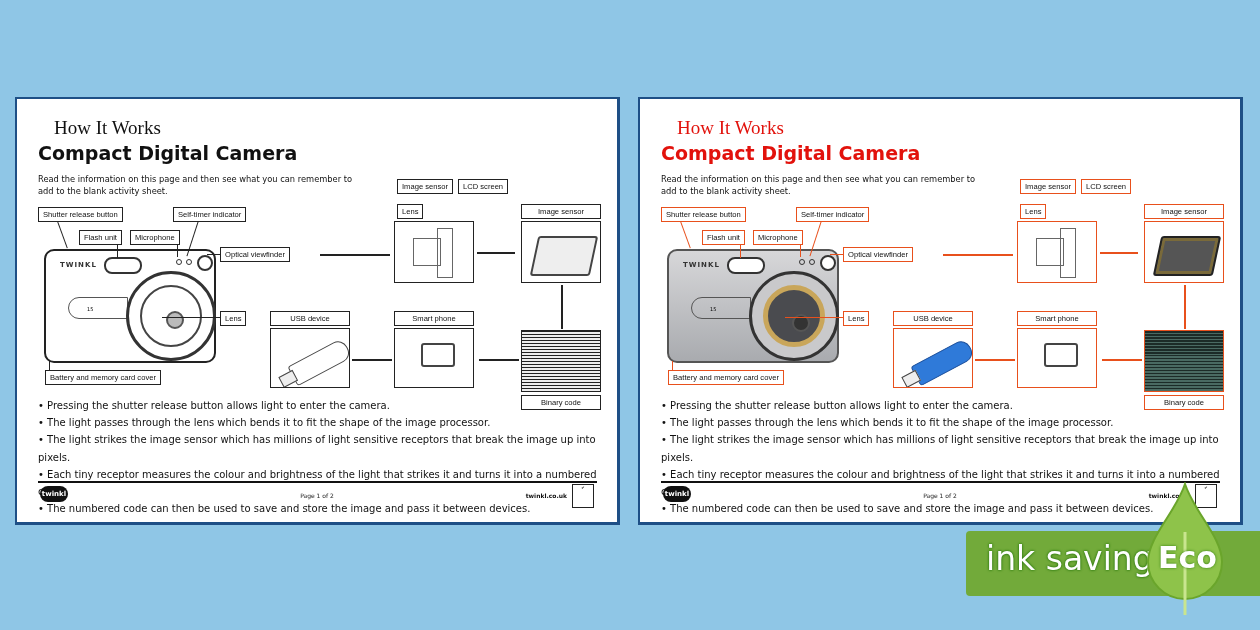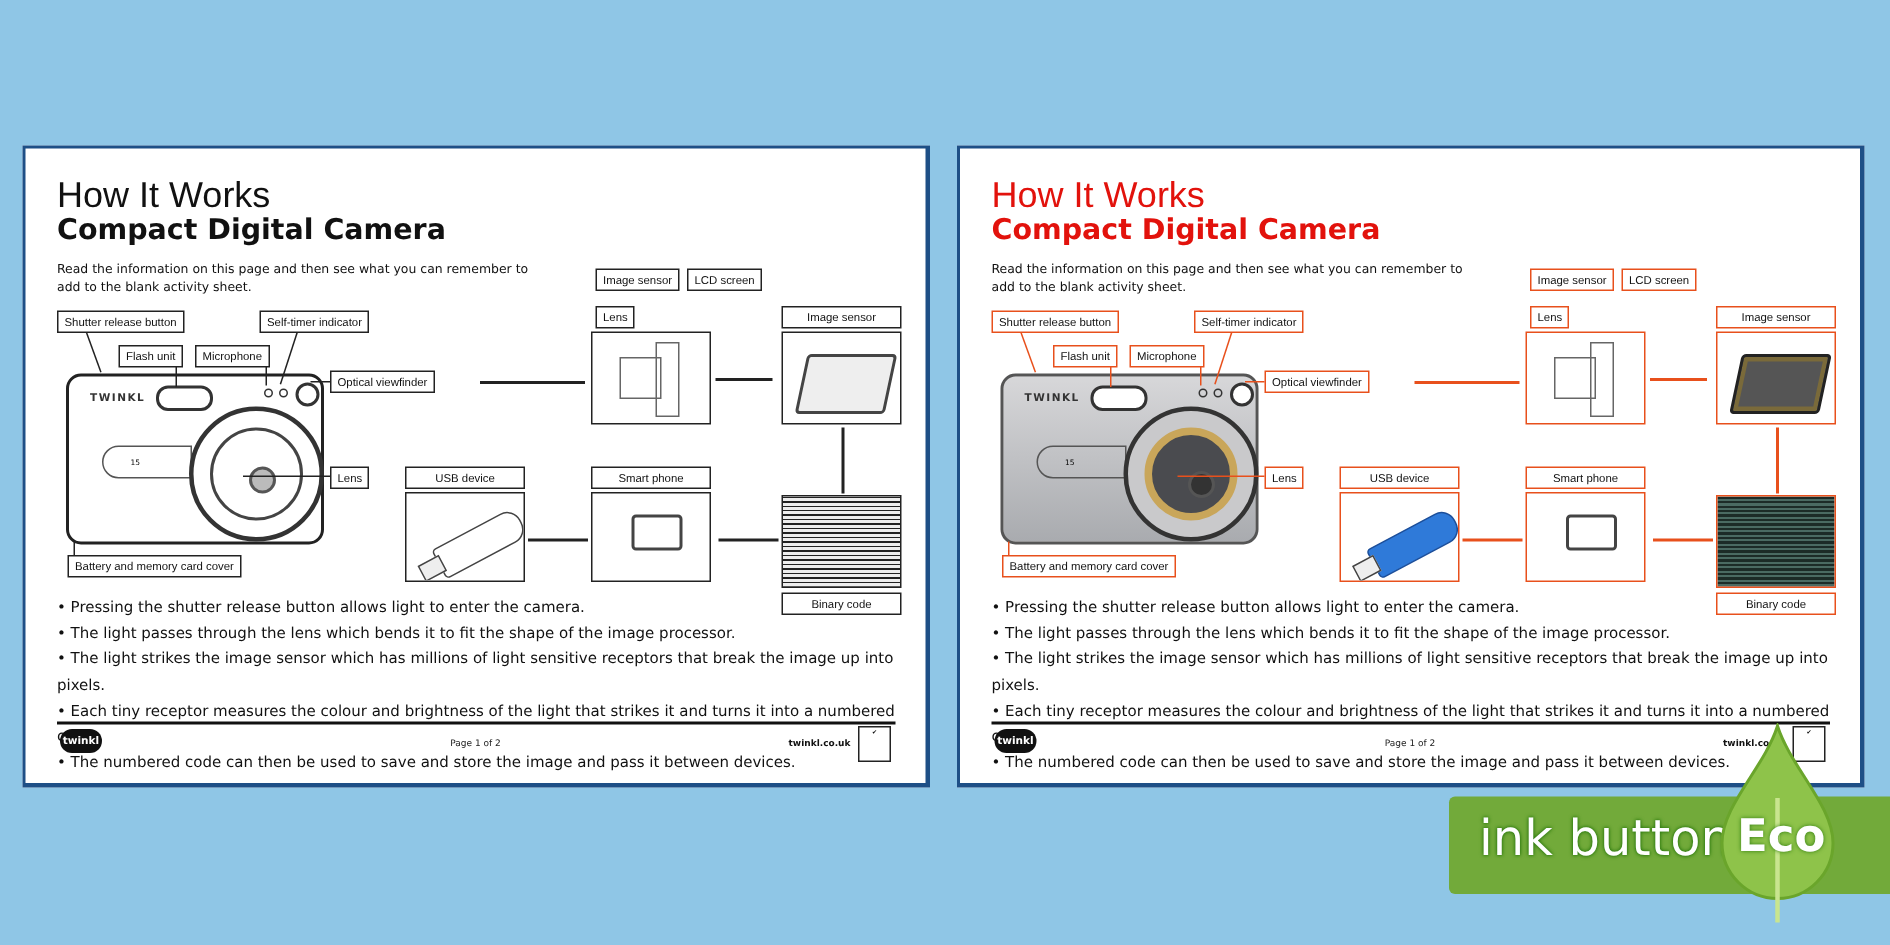--- a/index.html
+++ b/index.html
@@ -1,20 +1,20 @@
 <!DOCTYPE html>
 <html><head>
 <meta charset="utf-8">
 <style>
   html,body{margin:0;padding:0;}
   body{width:1260px;height:630px;background:#8fc6e6;position:relative;overflow:hidden;font-family:"DejaVu Sans",sans-serif;}
   .sheet{position:absolute;top:97px;width:605px;height:428px;background:#fff;border-left:2px solid #1e4f86;border-top:2px solid #1e4f86;border-right:3px solid #1e4f86;border-bottom:3px solid #1e4f86;box-sizing:border-box;}
   #sheet-bw{left:15px;}
   #sheet-color{left:638px;}
-  .t1{position:absolute;left:21px;top:18px;font-size:24px;color:#111;font-family:Liberation Sans, sans-serif;}
+  .t1{position:absolute;left:37px;top:18px;font-size:19px;color:#111;font-family:Liberation Serif, serif;}
   .t2{position:absolute;left:21px;top:43px;font-size:19px;font-weight:bold;color:#111;font-family:"DejaVu Sans",sans-serif;}
   .color .t1,.color .t2{color:#e2120c;}
   .intro{position:absolute;left:21px;top:74px;width:320px;font-size:8.3px;line-height:12px;color:#111;font-family:"DejaVu Sans",sans-serif;}
   .lbl{position:absolute;background:#fff;border:1px solid #222;font-size:7.6px;line-height:13px;padding:0 4px;white-space:nowrap;color:#111;font-family:Liberation Sans, sans-serif;text-align:center;box-sizing:border-box;}
   .color .lbl{border-color:#e8501c;}
   .box{position:absolute;border:1.5px solid #222;background:#fff;box-sizing:border-box;overflow:hidden;}
   .color .box{border-color:#e8501c;}
   .bul{position:absolute;left:21px;top:298px;font-size:10px;line-height:17.2px;color:#111;font-family:"DejaVu Sans",sans-serif;margin:0;padding:0;list-style:none;}
   .bul li:before{content:"• ";}
   .rule{position:absolute;left:21px;right:20px;top:382px;height:2px;background:#111;}
@@ -213,19 +213,19 @@
   </ul>
 
   <div class="rule"></div>
   <div class="logo">twinkl</div>
   <div class="pg">Page 1 of 2</div>
   <div class="site">twinkl.co.uk</div>
   <div class="badge">✔</div>
 </div>
 
 <div class="eco">
-  <div class="eco-txt">ink button</div>
+  <div class="eco-txt">ink saving</div>
 </div>
 <svg class="drop" viewBox="0 0 78 135">
   <path d="M39 2 C 30 30, 2 55, 2 80 A 37 37 0 0 0 76 80 C 76 55, 48 30, 39 2 Z" fill="#8ec34a" stroke="#6aa52b" stroke-width="2"></path>
   <line x1="39" y1="50" x2="39" y2="133" stroke="#c9e58f" stroke-width="3"></line>
 </svg>
 <div class="eco-word">Eco</div>
 
 </body></html>

